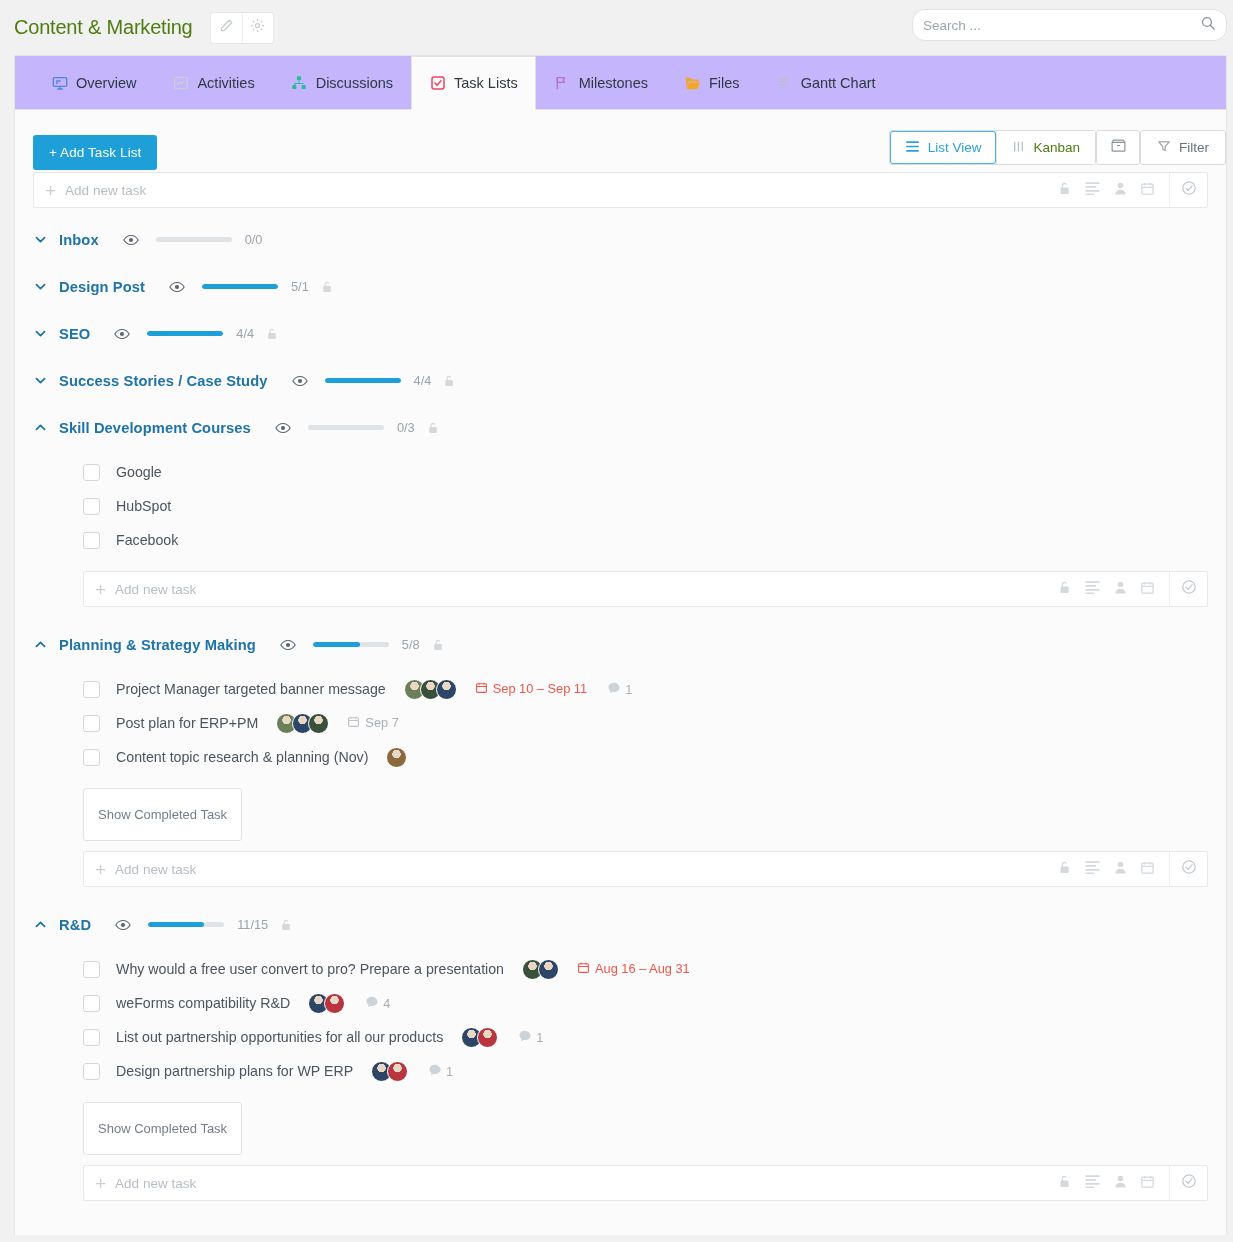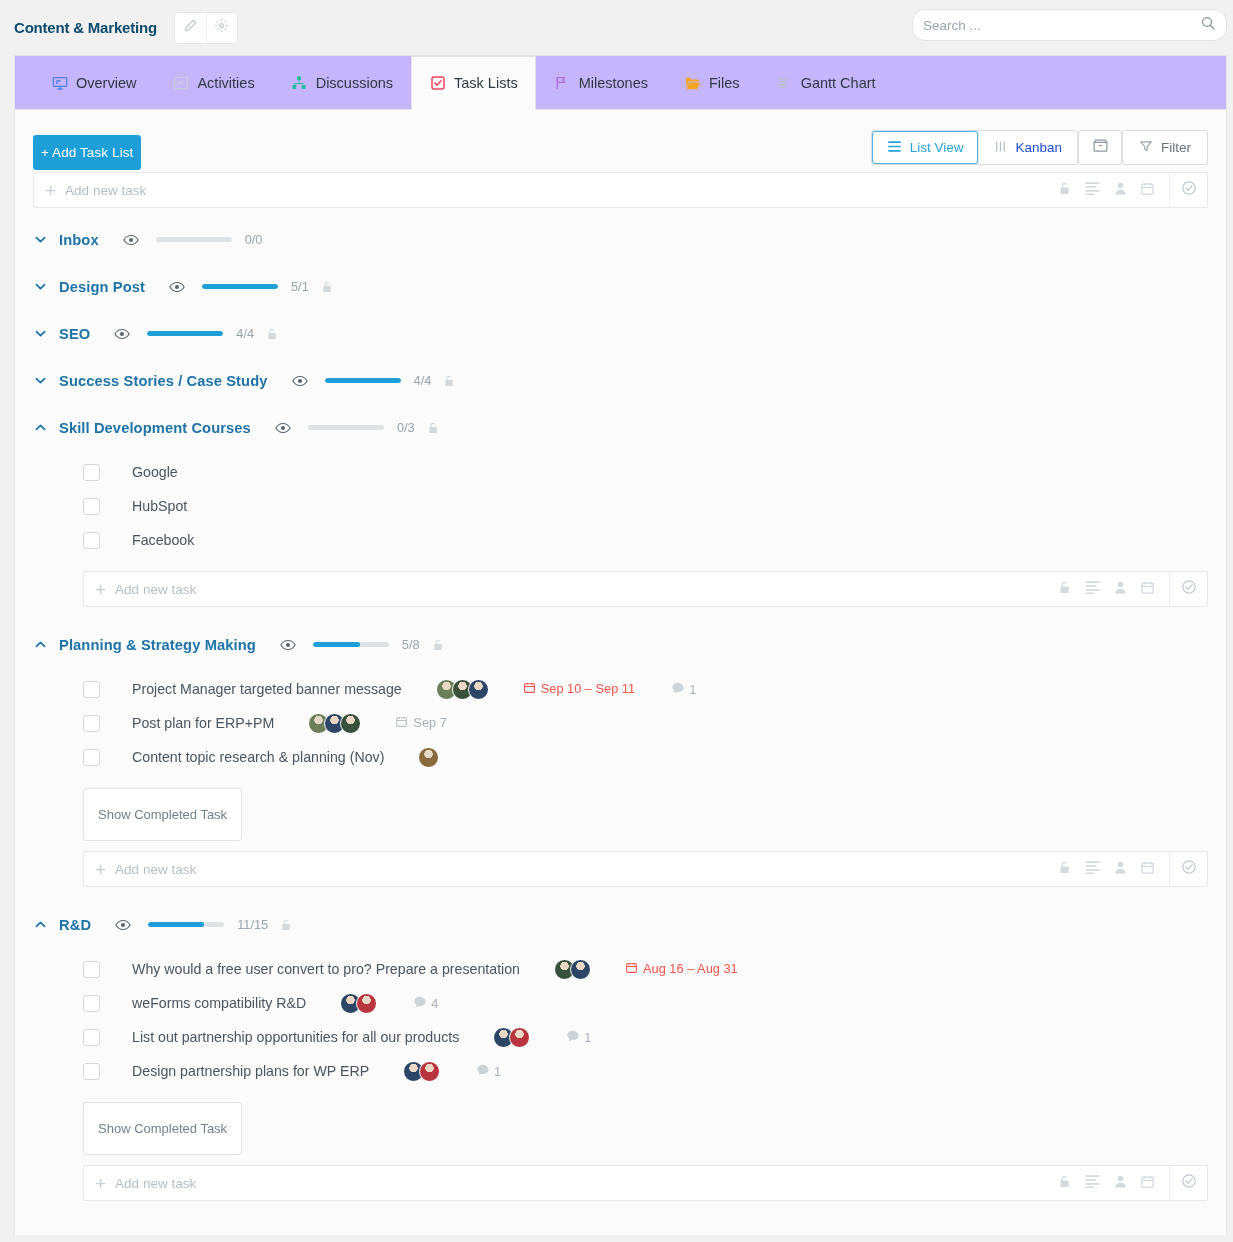--- a/index.html
+++ b/index.html
@@ -14,23 +14,23 @@
 
   
   .topbar {
     height: 55px;
     display: flex;
     align-items: center;
     padding: 0 0 0 14px;
     position: relative;
   }
   .page-title {
-    font-size: 15px;
-    font-weight: bold;
-    color: #0c4a6e;
+    font-size: 20px;
+    font-weight: normal;
+    color: #4d7c0f;
     letter-spacing: -0.2px;
   }
   .title-actions {
     display: flex;
     margin-left: 18px;
     background: #fff;
     border-radius: 3px;
     overflow: hidden;
     box-shadow: 0 0 0 1px rgba(0,0,0,0.04);
   }
@@ -112,42 +112,42 @@
     position: relative;
     height: 62px;
   }
   .btn-primary {
     background: #1e9fd8;
     color: #fff;
     border: 0;
     border-radius: 3px;
     font-size: 13.5px;
     font-family: "Liberation Sans", sans-serif;
-    padding: 10px 8px;
+    padding: 10px 16px;
     cursor: pointer;
     letter-spacing: .1px;
   }
   .toolbar-right {
     position: absolute;
-    right: 18px;
+    right: 0;
     top: 20px;
     display: flex;
     align-items: center;
   }
   .seg {
     display: flex;
     background: #fff;
     border: 1px solid #dcdcdc;
     border-radius: 3px;
     overflow: hidden;
   }
   .seg-item {
     display: flex; align-items: center; gap: 8px;
     padding: 0 15px; height: 33px;
-    font-size: 13.5px; color: #1d4ed8; cursor: pointer;
+    font-size: 13.5px; color: #4d7c0f; cursor: pointer;
     background: #fff;
   }
   .seg-item.active {
     color: #29a3dc;
     box-shadow: inset 0 0 0 1px #4cb3e4;
     border-radius: 3px;
   }
   .seg-item + .seg-item { border-left: 1px solid #e6e6e6; }
   .icon-btn {
     width: 44px; height: 35px;
@@ -209,21 +209,21 @@
   .count { margin-left: 13px; font-size: 12.8px; color: #9aa4ac; }
   .lockw { margin-left: 12px; display: flex; align-items: center; cursor: pointer; }
 
   
   .tasks { padding: 4px 0 0 0; }
   .task {
     display: flex;
     align-items: center;
     height: 34px;
     padding-left: 68px;
-    gap: 16px;
+    gap: 0;
   }
   .cb {
     width: 17px; height: 17px;
     border: 1px solid #d3d8dc;
     border-radius: 3px;
     background: #fff;
     flex: none;
     cursor: pointer;
   }
   .task-title {

